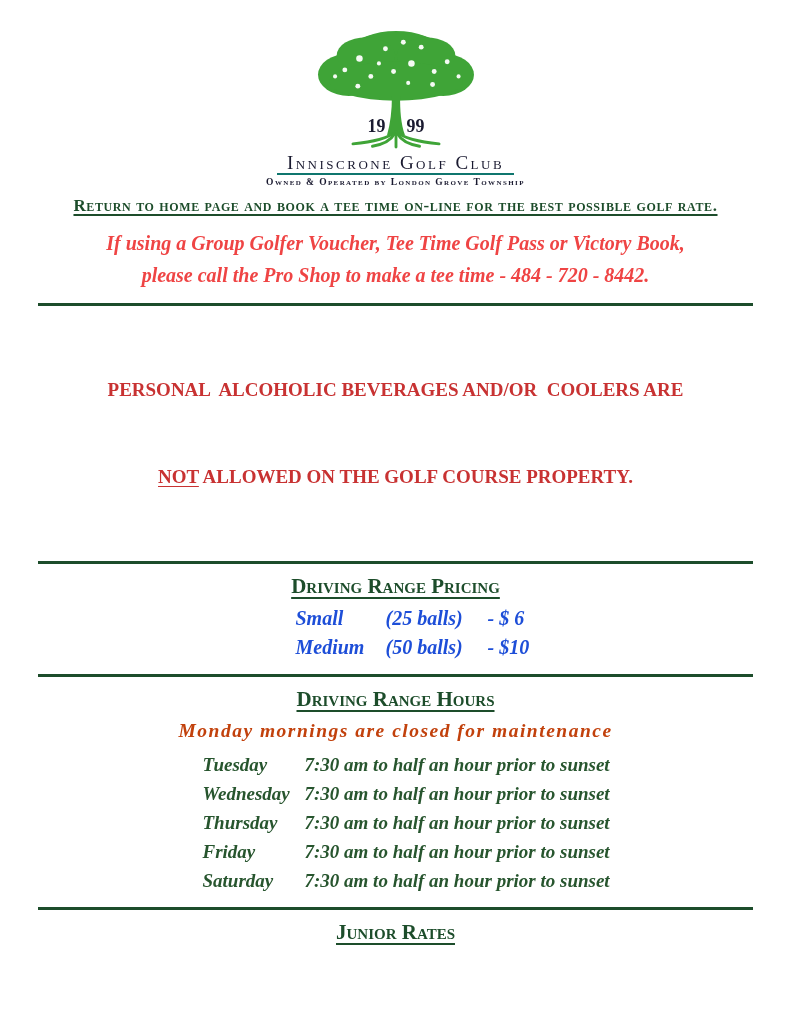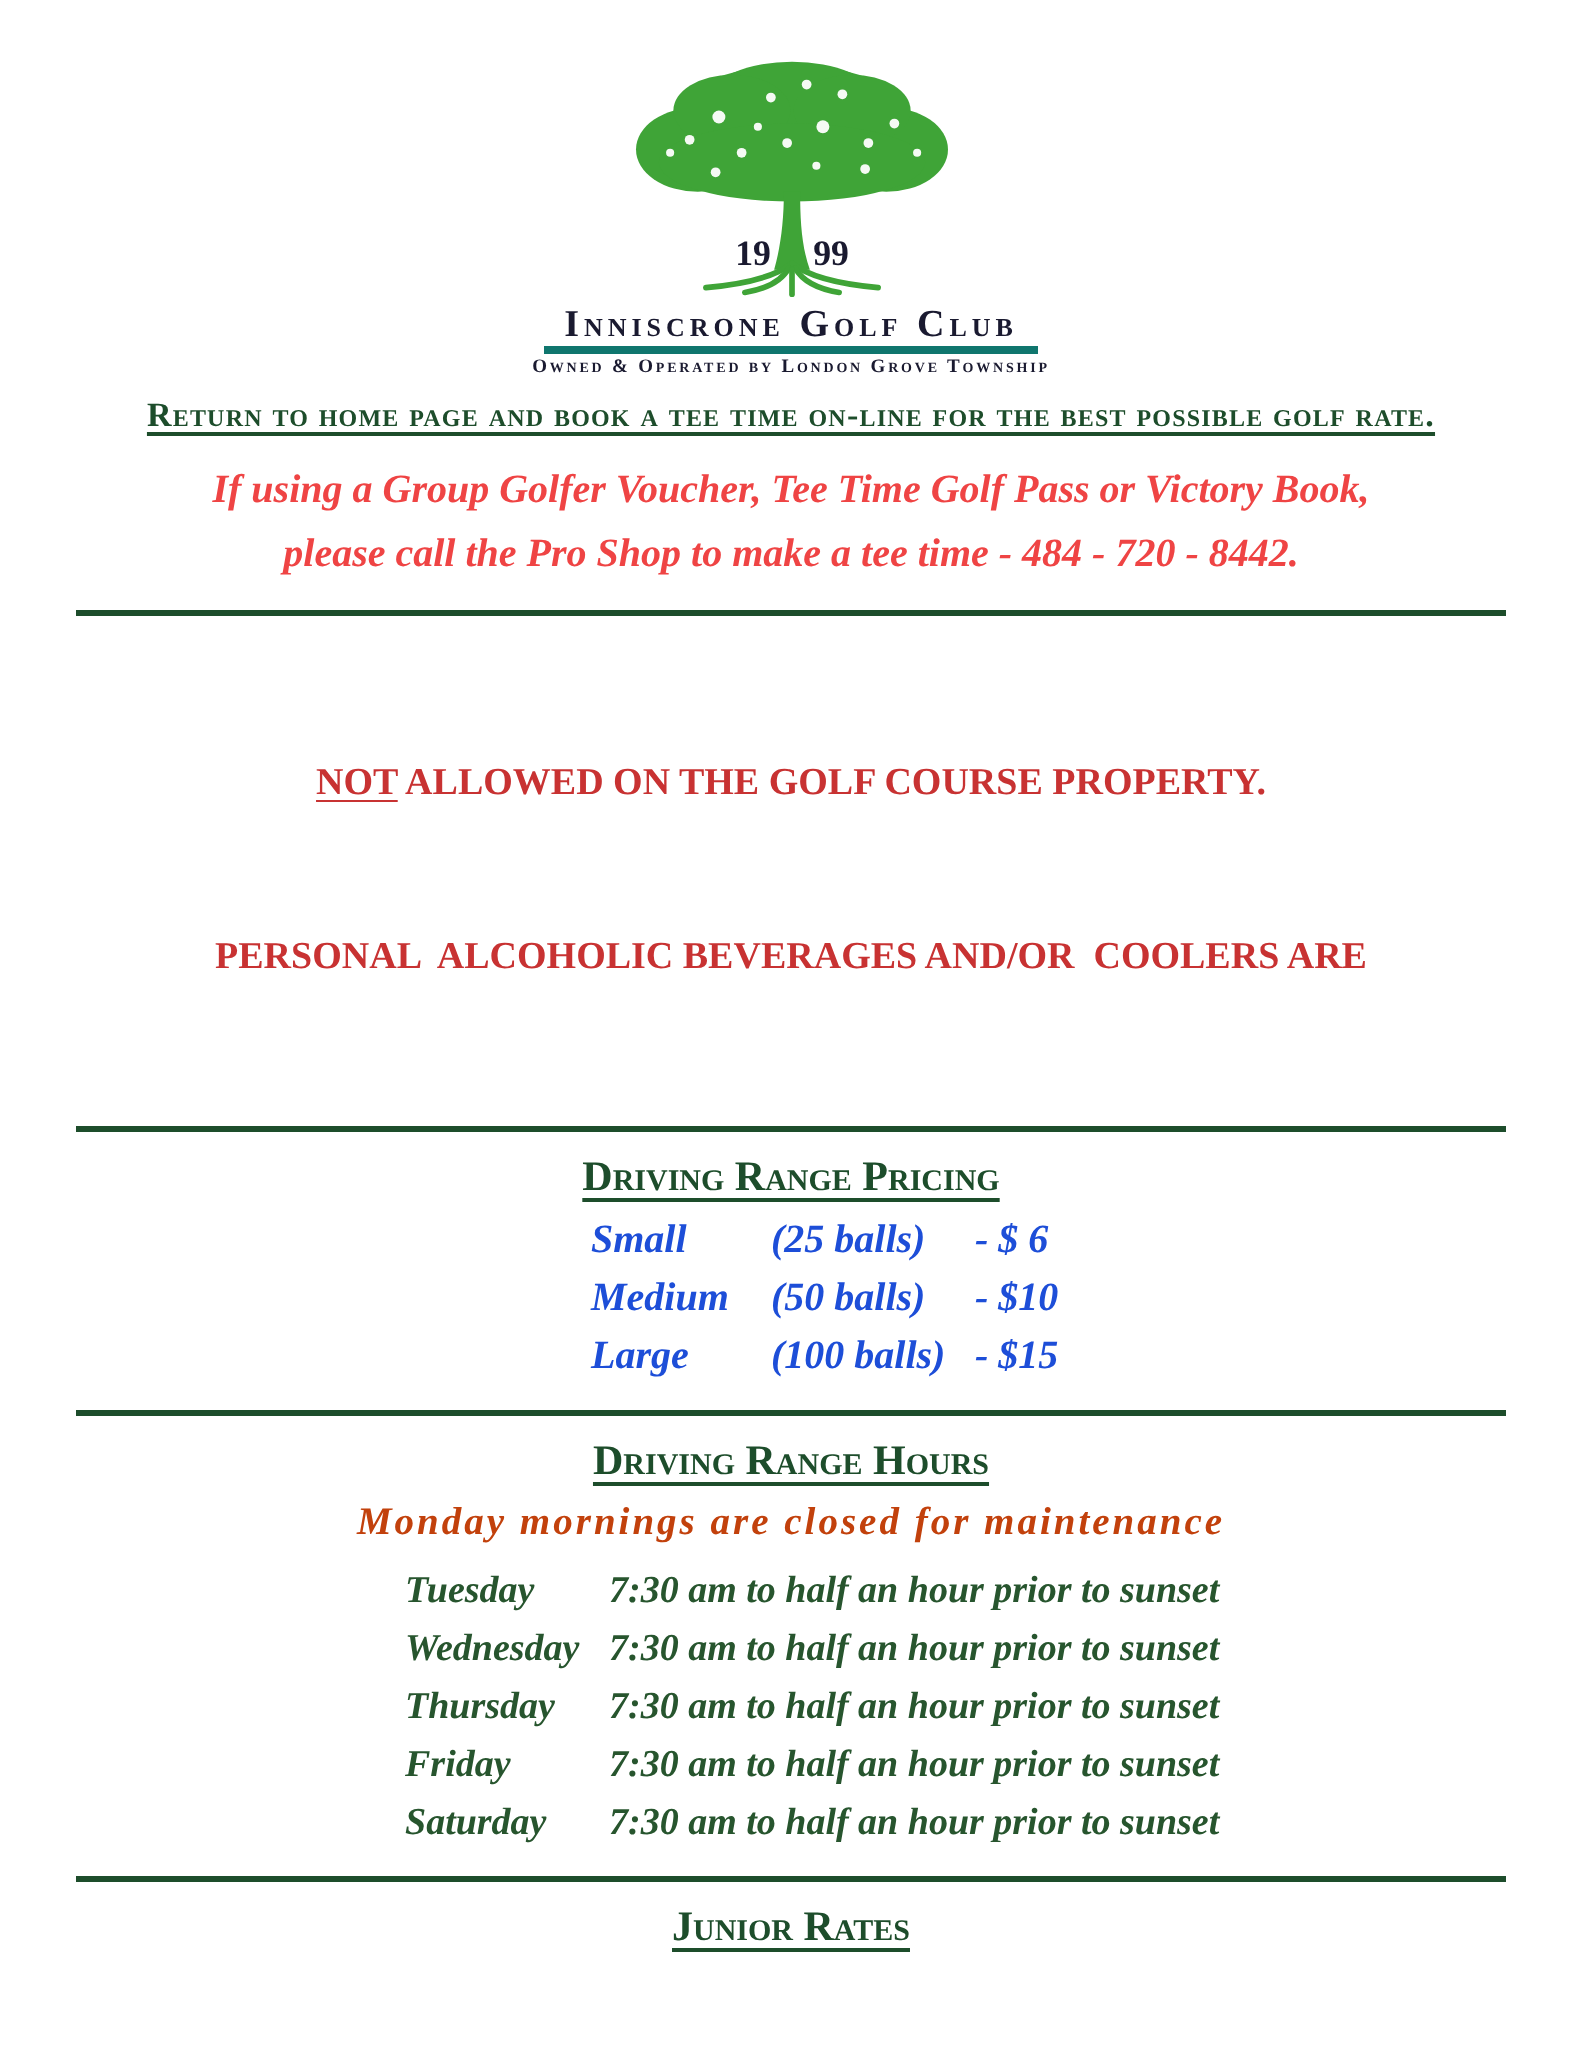--- a/index.html
+++ b/index.html
@@ -6,23 +6,23 @@
   html,body{margin:0;padding:0;background:#ffffff;}
   .page{
     width:791px;min-height:1023px;background:#ffffff;box-sizing:border-box;
     padding-top:26px;font-family:"Liberation Serif",serif;overflow:hidden;
   }
   
   .logo{text-align:center;}
   .logo svg{display:block;margin:0 auto;}
   .club-name-wrap{text-align:center;margin-top:-2px;}
   .club-name{
-    display:inline-block;font-variant:small-caps;font-weight:bold;
+    display:inline-block;font-variant:small-caps;font-weight:normal;
     font-size:19px;letter-spacing:2.5px;color:#1a1a30;
-    border-bottom:4px solid #0f766e;padding:0 10px 1px 10px;line-height:18px;
+    border-bottom:2px solid #0f766e;padding:0 10px 1px 10px;line-height:18px;
   }
   .tagline{
     text-align:center;font-variant:small-caps;font-weight:bold;
     font-size:9.5px;letter-spacing:1.4px;color:#1a1a30;margin-top:2px;
   }
   
   .home-link{
     display:block;text-align:center;margin-top:9px;
     font-variant:small-caps;font-weight:bold;font-size:17px;letter-spacing:.6px;
     color:#1d4d2b;text-decoration:underline;text-decoration-thickness:2px;
@@ -124,43 +124,38 @@
   <a class="home-link" href="#">Return to home page and book a tee time on-line for the best possible golf rate.</a>
 
   <div class="intro">
     <div>If using a Group Golfer Voucher, Tee Time Golf Pass or Victory Book,</div>
     <div>please call the Pro Shop to make a tee time  -  484 - 720 - 8442.</div>
   </div>
 
   <hr class="rule">
 
   <div class="warning">
+    <div>PERSONAL  ALCOHOLIC BEVERAGES AND/OR  COOLERS ARE</div>
     <div><span class="not">NOT</span><span> ALLOWED ON THE GOLF COURSE PROPERTY.</span></div>
-    <div>PERSONAL  ALCOHOLIC BEVERAGES AND/OR  COOLERS ARE</div>
   </div>
 
   <hr class="rule">
 
   <section>
     <h2 class="heading"><span>Driving Range Pricing</span></h2>
     <div class="pricing-table">
       <div class="p-row">
         <span>Small</span>
         <span>(25 balls)</span>
         <span>- $ 6</span>
       </div>
       <div class="p-row">
         <span>Medium</span>
         <span>(50 balls)</span>
         <span>- $10</span>
-      </div>
-      <div class="p-row">
-        <span>Large</span>
-        <span>(100 balls)</span>
-        <span>- $15</span>
       </div>
     </div>
   </section>
 
   <hr class="rule">
 
   <section>
     <h2 class="heading"><span>Driving Range Hours</span></h2>
     <div class="hours-monday">Monday mornings are closed for maintenance</div>
     <div class="weekday-table">

